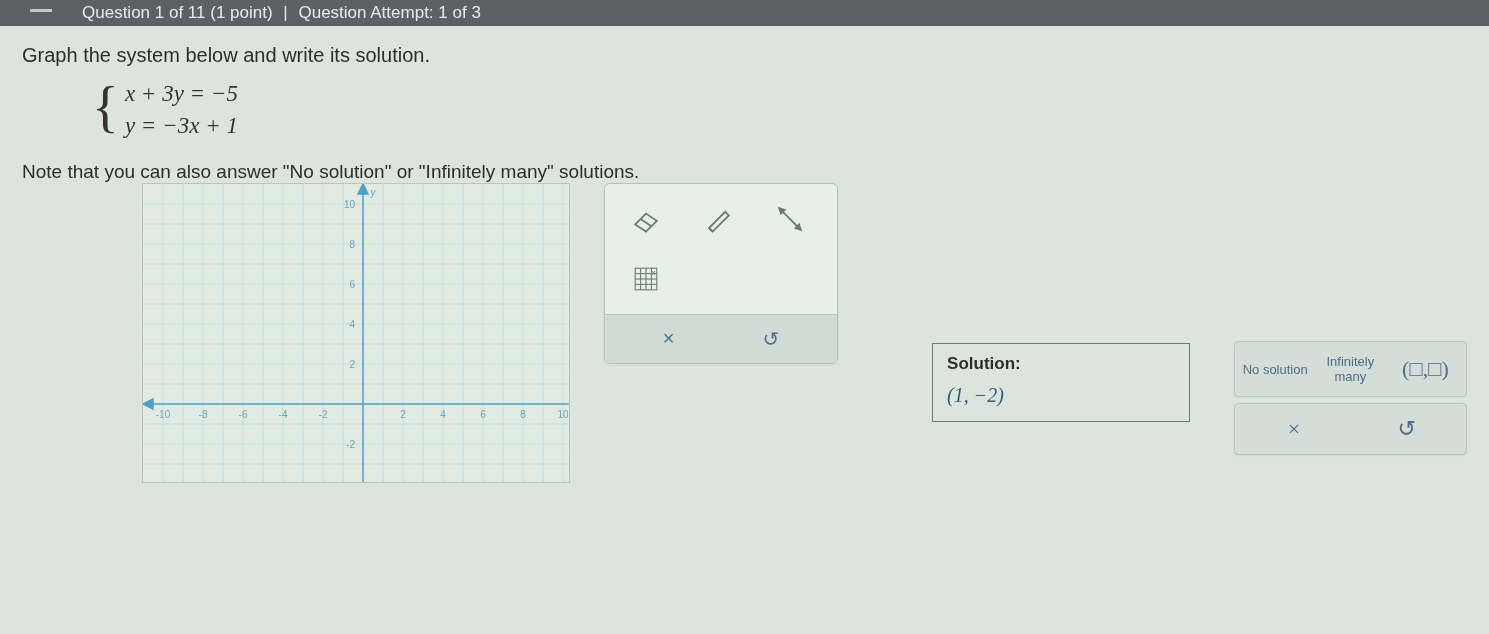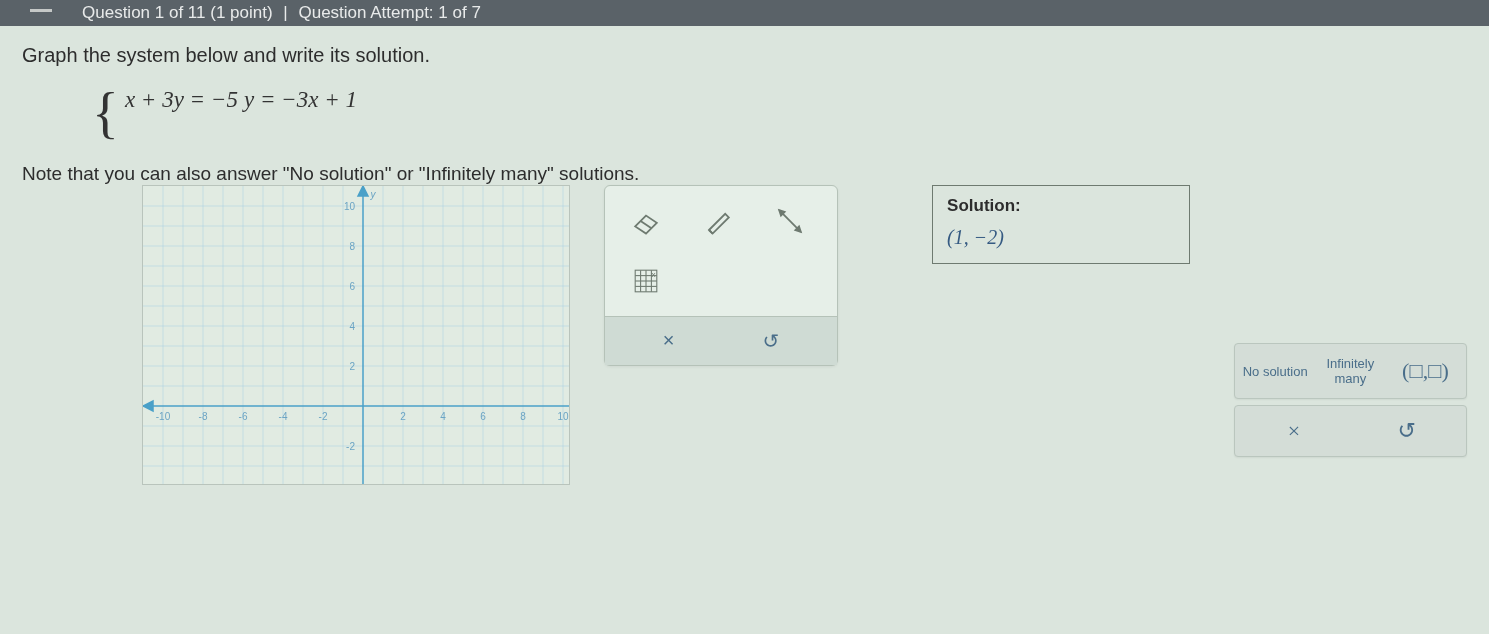--- a/index.html
+++ b/index.html
@@ -25,39 +25,39 @@
   width: 22px; height: 3px; background: #c5c8c7; margin-right: 30px;
   position: relative; top: -3px;
 }
 .topbar .sep { margin: 0 6px; }
 .content {
   padding: 18px 22px;
 }
 .instr {
   font-size: 20px;
   color: #2d2d2d;
-  margin-bottom: 18px;
+  margin-bottom: 12px;
 }
 .equations {
   margin-left: 70px;
   font-family: "Times New Roman", serif;
   font-size: 23px;
   font-style: italic;
   color: #333;
   display: flex;
   align-items: stretch;
   gap: 6px;
   margin-bottom: 22px;
 }
 .brace {
   font-size: 56px;
   line-height: 56px;
   font-style: normal;
 }
-.eq-stack { display: flex; flex-direction: row; gap: 6px; padding-top:2px;}
+.eq-stack { display: flex; flex-direction: column; gap: 6px; padding-top:2px;}
 .note {
   font-size: 19px;
   color: #2d2d2d;
 }
 .row {
   display: flex;
   align-items: flex-start;
   gap: 34px;
   padding-left: 120px;
 }
@@ -104,20 +104,21 @@
   color: #4a6e8a;
   cursor: pointer;
   padding: 4px 10px;
 }
 .sol-box {
   width: 264px;
   border: 1px solid #6e7a70;
   background: #dbe5dd;
   padding: 10px 14px 14px 14px;
   margin-left: 60px;
+  margin-top: 160px;
 }
 .sol-label {
   font-weight: bold;
   font-size: 17px;
   color: #2d2d2d;
   margin-bottom: 10px;
 }
 .sol-val {
   font-family: "Times New Roman", serif;
   font-size: 20px;
@@ -152,21 +153,21 @@
 .pal-btn.big { font-size: 22px; font-family: "Times New Roman", serif;}
 .svg-icon { width: 36px; height: 36px; }
 </style>
 </head>
 <body>
 
 <div class="topbar">
   <span class="ham"></span>
   <span>Question 1 of 11 (1 point)</span>
   <span class="sep">&nbsp;|&nbsp;</span>
-  <span>Question Attempt: 1 of 7</span>
+  <span>Question Attempt: 1 of 3</span>
 </div>
 
 <div class="content">
   <div class="instr">Graph the system below and write its solution.</div>
 
   <div class="equations">
     <span class="brace">{</span>
     <div class="eq-stack">
       <span><i>x</i> + 3<i>y</i> = −5</span>
       <span><i>y</i> = −3<i>x</i> + 1</span>

